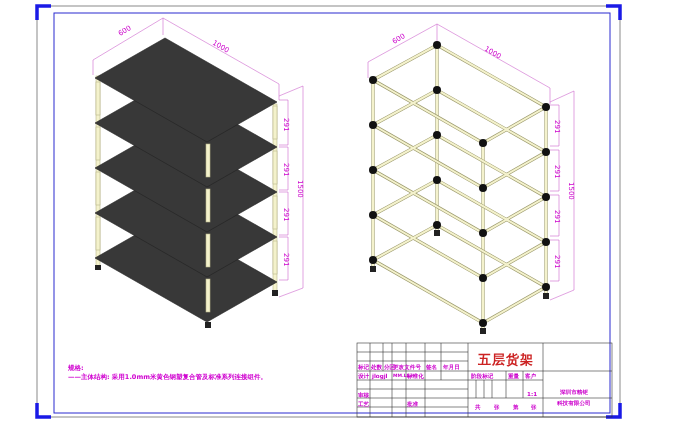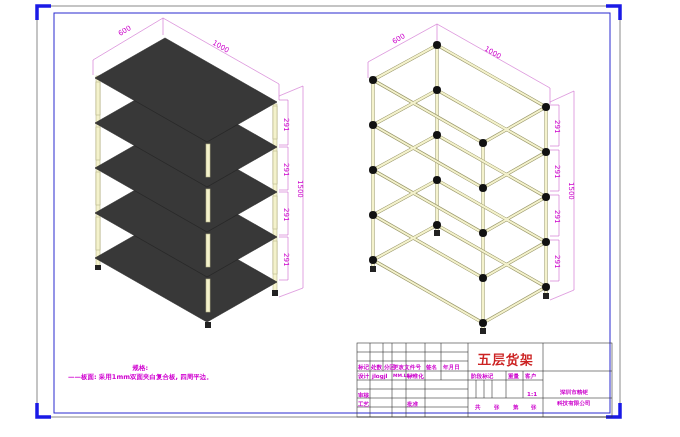--- a/index.html
+++ b/index.html
@@ -1,19 +1,19 @@
 <!DOCTYPE html>
 <html><head>
 <meta charset="utf-8">
 <style>
   html, body { margin: 0; padding: 0; background: #ffffff; }
   body { width: 680px; height: 437px; position: relative; overflow: hidden; font-family: "DejaVu Sans", sans-serif; }
   .stage { position: absolute; left: 0; top: 0; width: 680px; height: 437px; }
   svg { position: absolute; left: 0; top: 0; }
-  .notes { position: absolute; left: 68px; top: 364px; color: #d000d0; font-size: 6.5px; line-height: 9px; font-weight: bold; text-align: center; }
+  .notes { position: absolute; left: 68px; top: 364px; color: #d000d0; font-size: 6.5px; line-height: 9px; font-weight: bold; }
   .notes div { white-space: nowrap; }
   .tb-cell { position: absolute; font-size: 5.6px; color: #cc00cc; font-weight: bold; white-space: nowrap; }
   .tb-title { position: absolute; left: 478px; top: 351px; font-size: 13px; color: #cc2222; font-weight: bold; font-family: "DejaVu Serif", serif; letter-spacing: 1px; }
   .dim { font-size: 7px; fill: #cc00cc; font-family: "DejaVu Sans", sans-serif; }
 </style>
 </head>
 <body>
 
 <div class="stage">
 <svg width="680" height="437" viewBox="0 0 680 437">
@@ -193,21 +193,21 @@
     <line x1="476" y1="380" x2="476" y2="398"></line>
     <line x1="484" y1="380" x2="484" y2="398"></line>
     <line x1="492" y1="380" x2="492" y2="398"></line>
     <line x1="506" y1="371" x2="506" y2="398"></line>
     <line x1="523" y1="371" x2="523" y2="398"></line>
   </g>
 </svg>
 
 <div class="notes">
   <div>规格:</div>
-  <div>——板面: 采用1mm双面夹白复合板, 四周平边。</div>
+  <div>——主体结构: 采用1.0mm米黄色钢塑复合管及标准系列连接组件。</div>
 </div>
 
 <div class="tb-title">五层货架</div>
 
 <span class="tb-cell" style="left:358px;top:364px;">标记</span>
 <span class="tb-cell" style="left:371px;top:364px;">处数</span>
 <span class="tb-cell" style="left:384px;top:364px;">分区</span>
 <span class="tb-cell" style="left:393px;top:364px;">更改文件号</span>
 <span class="tb-cell" style="left:426px;top:364px;">签名</span>
 <span class="tb-cell" style="left:443px;top:364px;">年月日</span>

